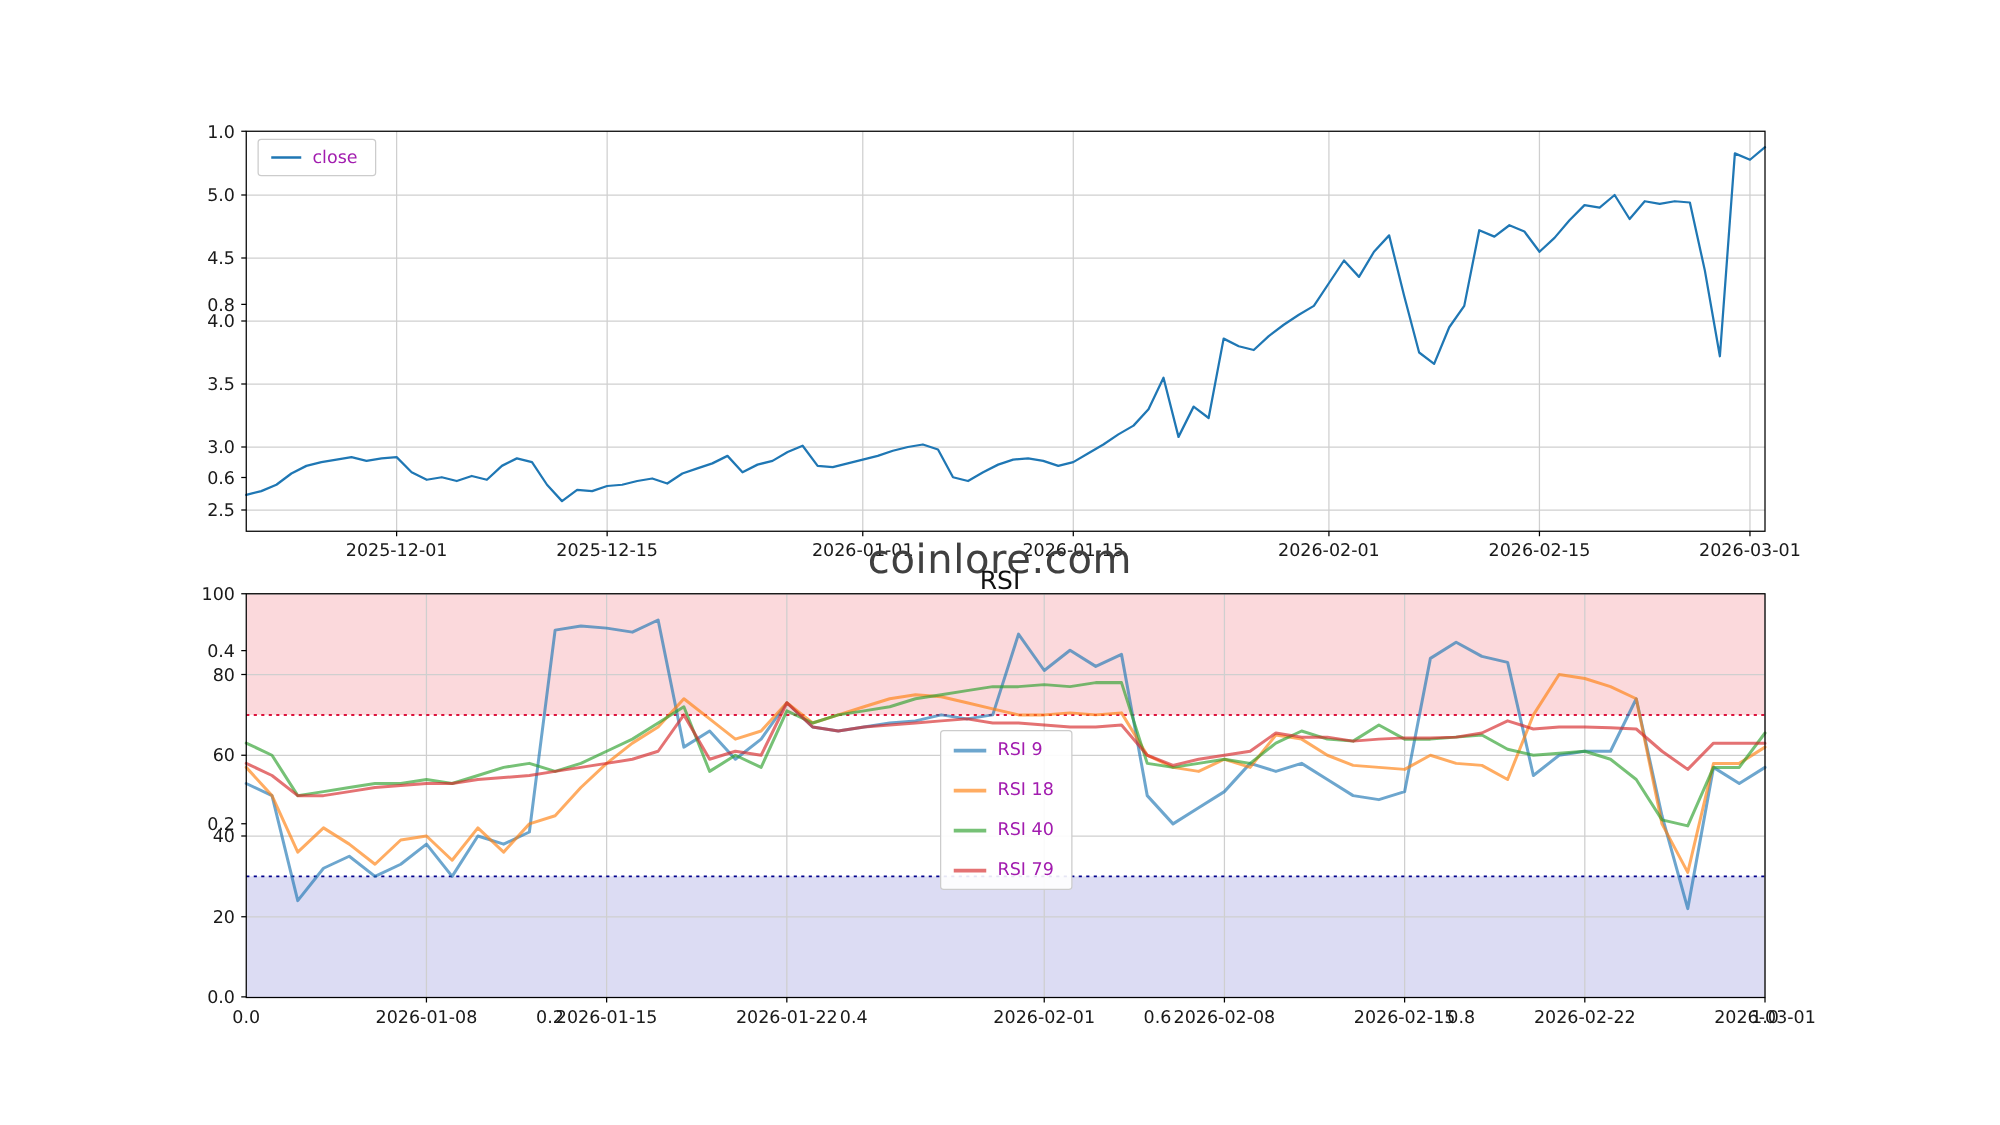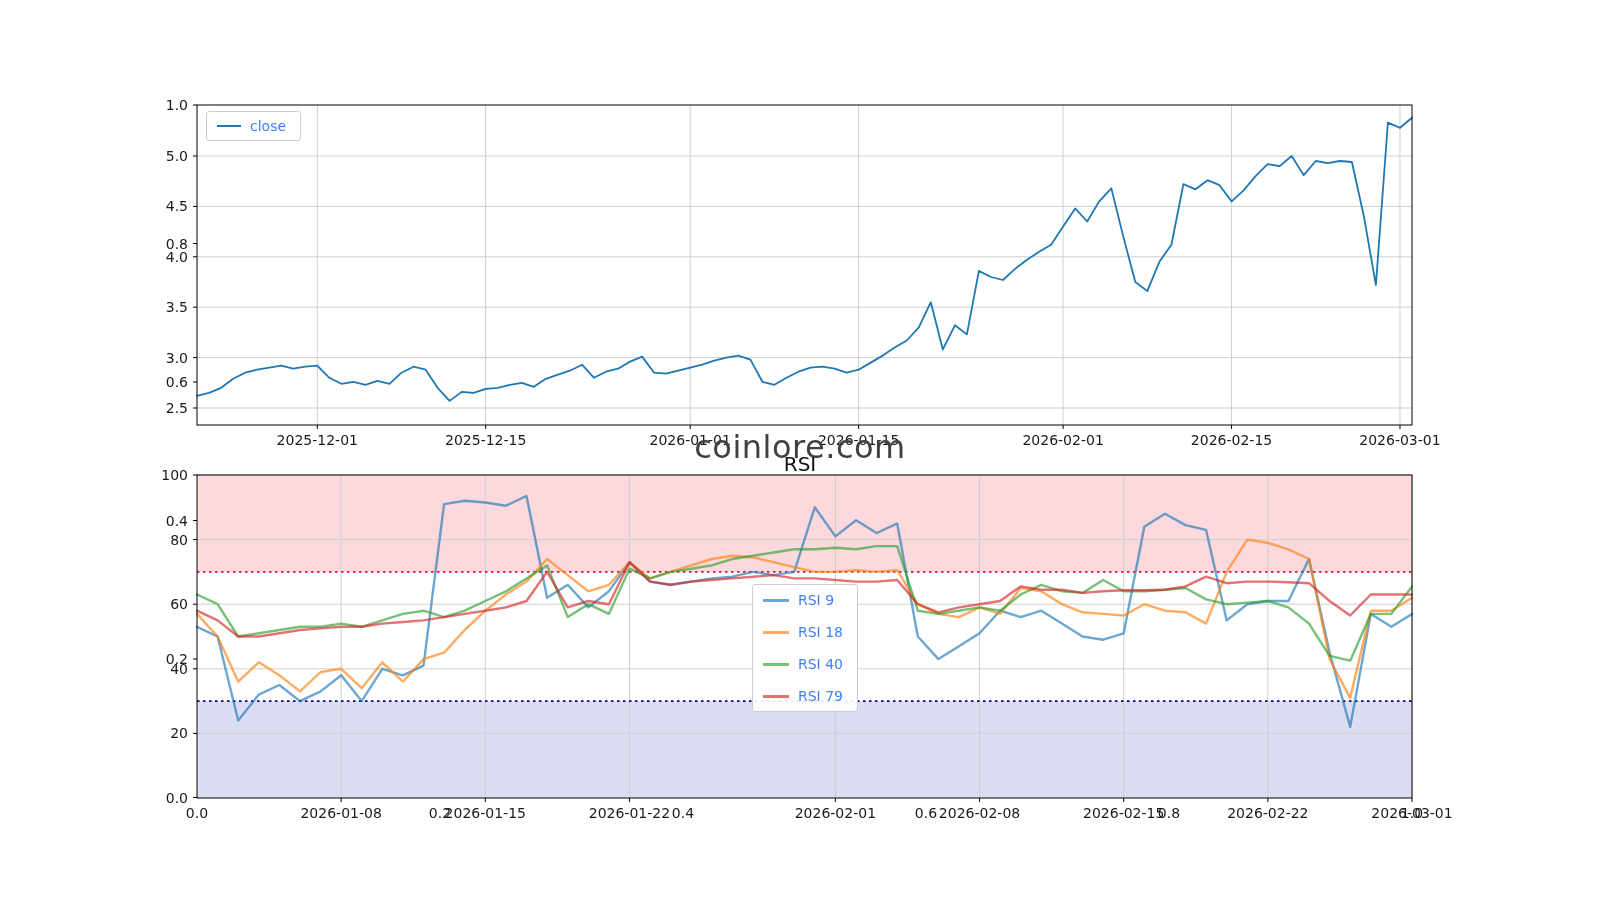--- a/index.html
+++ b/index.html
@@ -5,21 +5,21 @@
   html,body{margin:0;padding:0;background:#fff;}
   body{width:1600px;height:900px;font-family:"DejaVu Sans",sans-serif;}
   .fig{position:relative;width:1600px;height:900px;background:#fff;overflow:hidden;}
   #chart-svg{position:absolute;left:0;top:0;}
   #chart-svg text{font-family:"DejaVu Sans",sans-serif;font-size:14px;fill:#1a1a1a;}
   .watermark{position:absolute;left:800px;top:428px;transform:translateX(-50%);
     font-size:32px;color:#404040;letter-spacing:.5px;white-space:nowrap;}
   .rsi-title{position:absolute;left:800px;top:452px;transform:translateX(-50%);
     font-size:20px;color:#111;}
   .legend{position:absolute;border:1px solid #ccc;border-radius:3px;
-    background:rgba(255,255,255,.85);font-size:14px;color:#3b82f6;}
+    background:rgba(255,255,255,.85);font-size:14px;color:#a21caf;}
   .legend-close{left:206px;top:111px;display:flex;align-items:center;gap:9px;
     padding:6px 14px 6px 10px;}
   .legend-rsi{left:752px;top:584px;display:flex;flex-direction:column;gap:16px;
     padding:7px 14px 7px 10px;background:rgba(255,255,255,.9);}
   .legend-row{display:flex;align-items:center;gap:9px;}
   .swatch{display:inline-block;width:26px;height:3px;background:#888;}
   .swatch-close{width:24px;height:2.5px;}
 </style>
 </head>
 <body>

